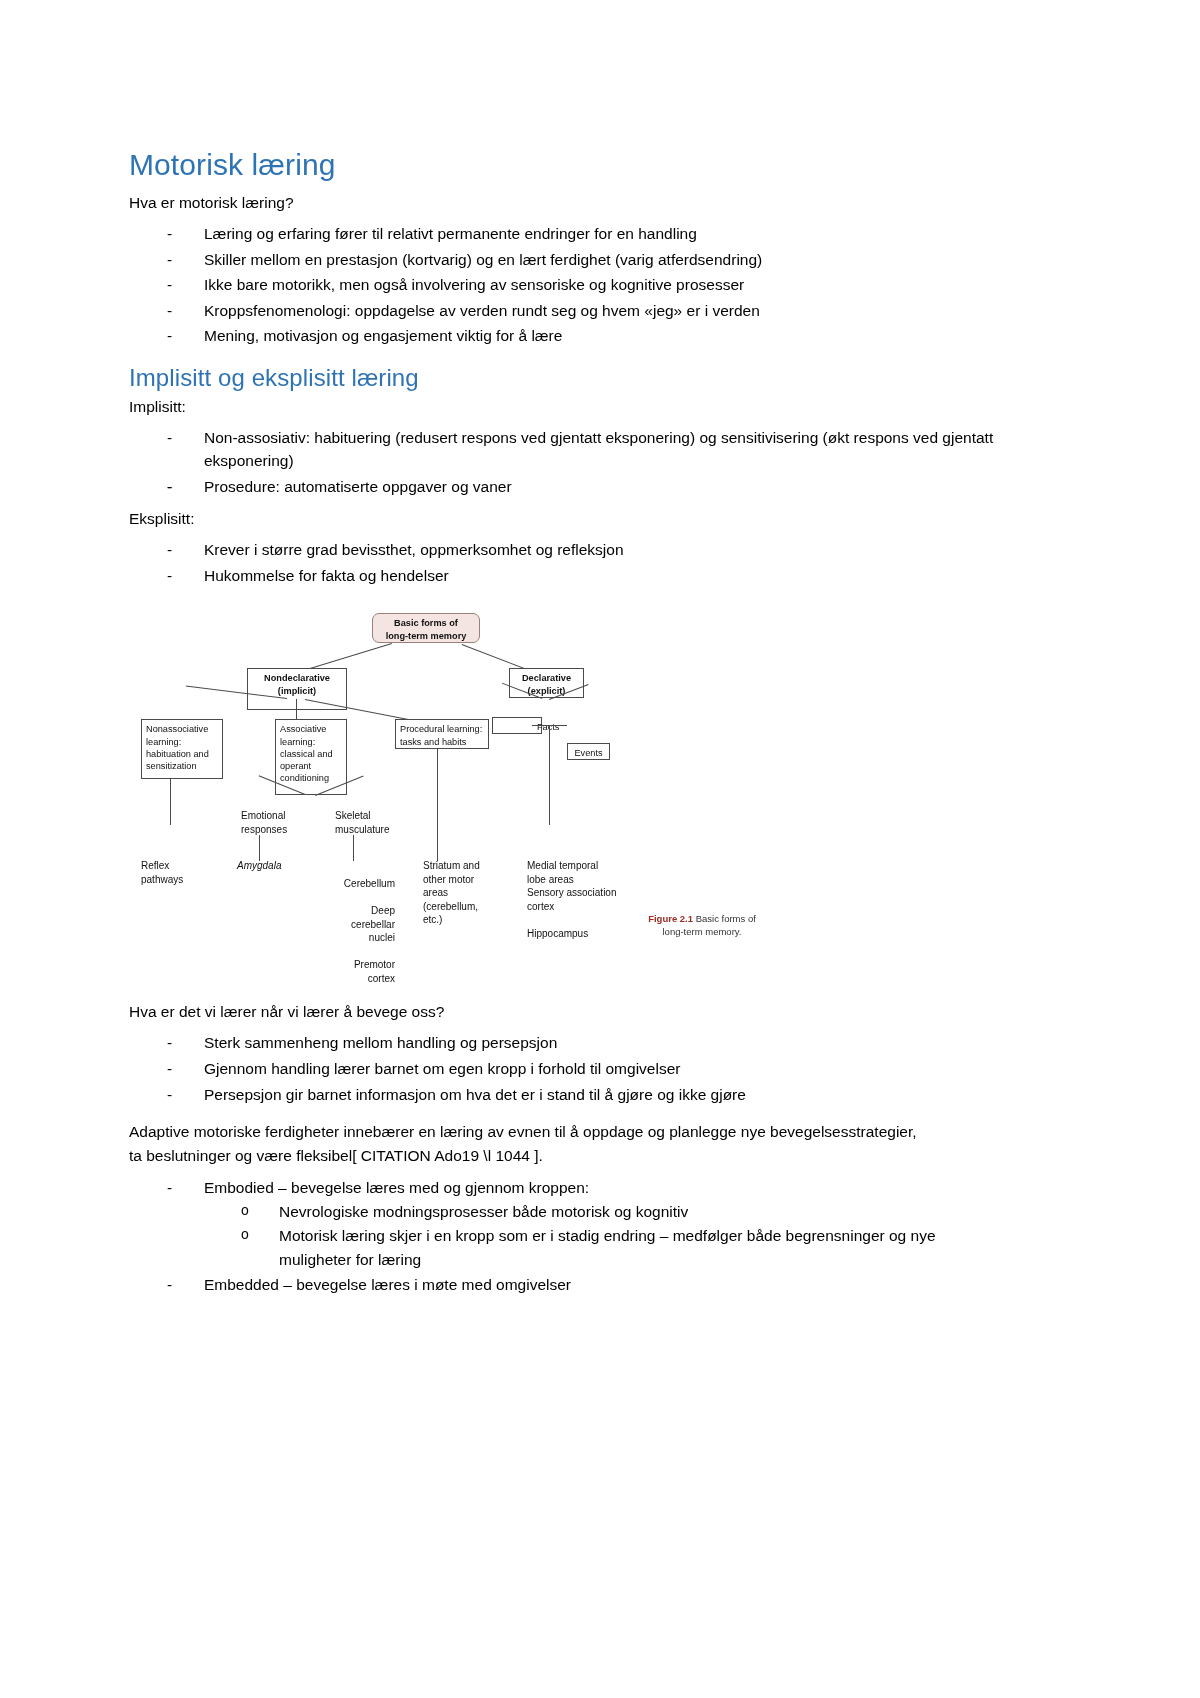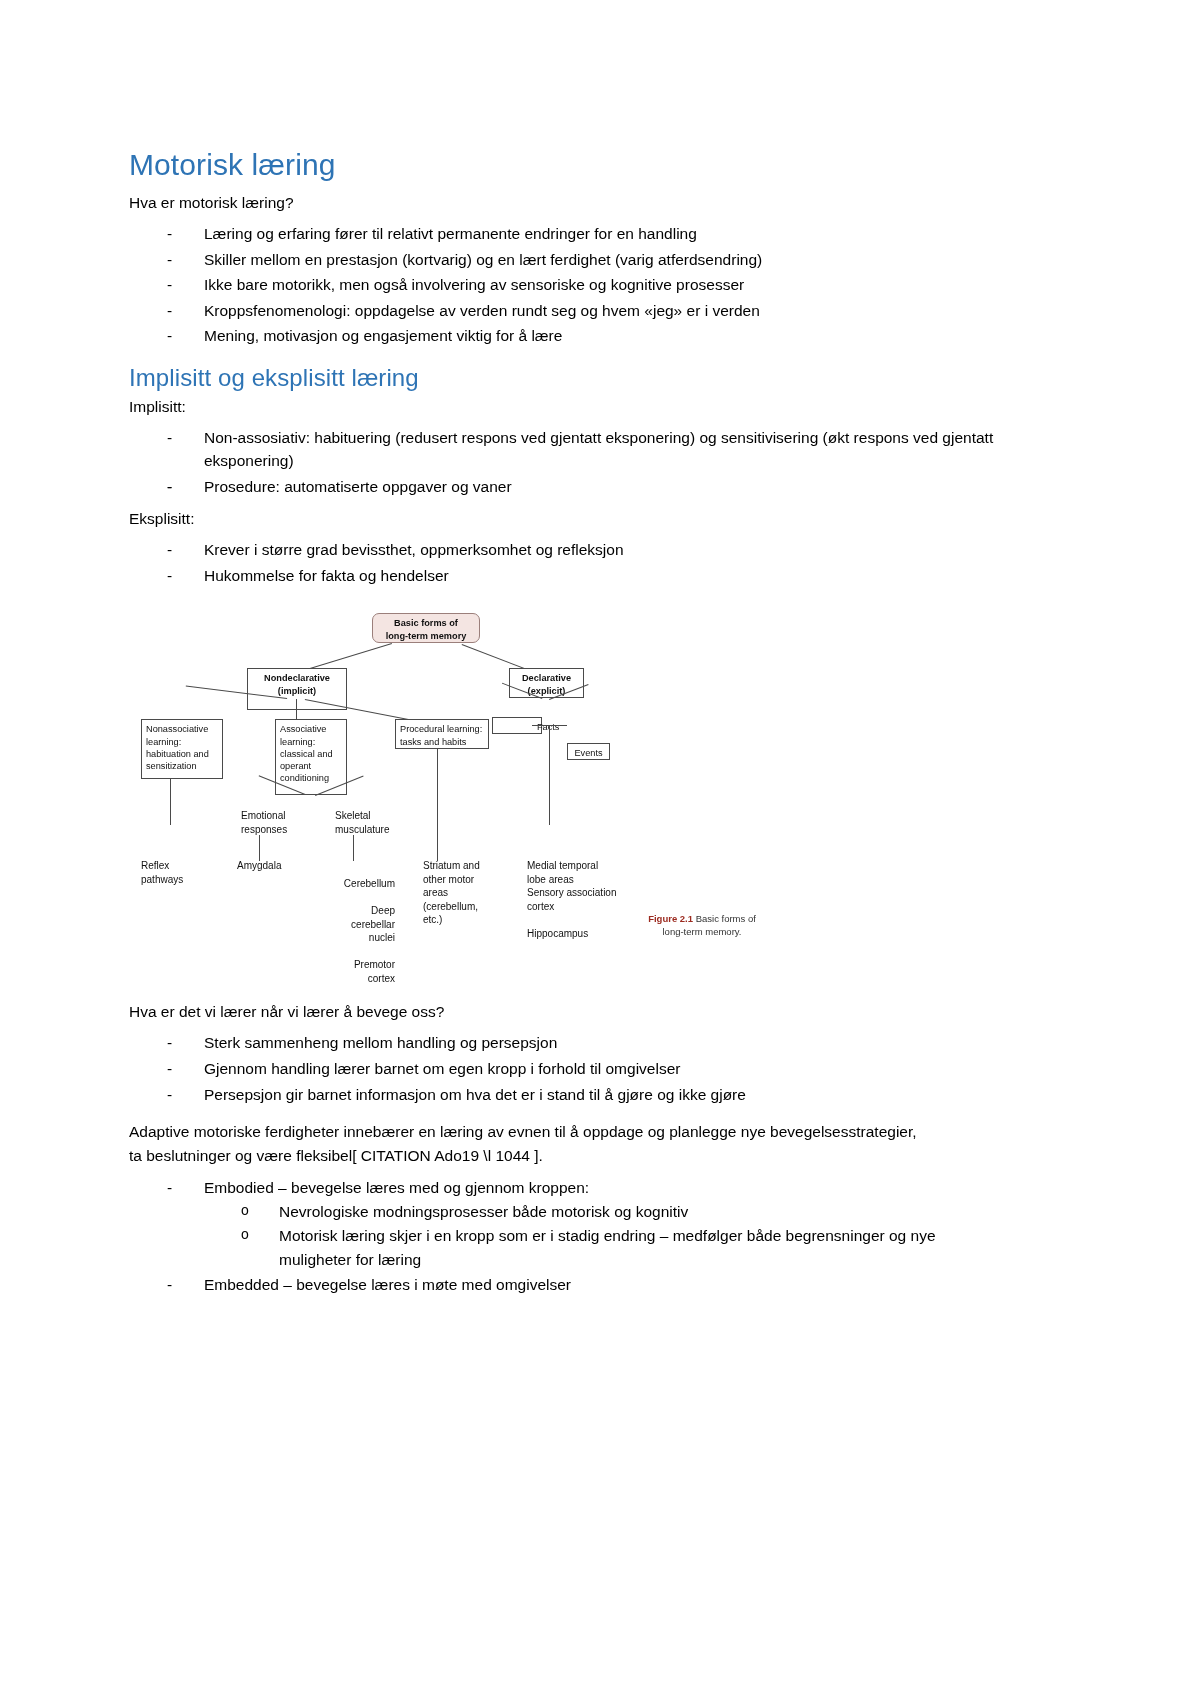--- a/index.html
+++ b/index.html
@@ -232,21 +232,21 @@
     </div>
 
     <div class="fig-line" style="left:122px; top:222px; width:1px; height:26px;"></div>
     <div class="fig-line" style="left:216px; top:222px; width:1px; height:26px;"></div>
 
     <div class="fig-line" style="left:300px; top:136px; width:1px; height:112px;"></div>
 
     <div class="fig-label" style="left:4px; top:246px; width:62px;">
       Reflex<br>pathways
     </div>
-    <div class="fig-label" style="left:100px; top:246px; width:70px;">
+    <div class="fig-label" style="left:100px; top:246px; width:70px;font-style:italic;">
       Amygdala
     </div>
     <div class="fig-label" style="left:196px; top:264px; width:62px;text-align:right;">
       Cerebellum<br><br>Deep<br>cerebellar<br>nuclei<br><br>Premotor<br>cortex
     </div>
     <div class="fig-label" style="left:286px; top:246px; width:70px;">
       Striatum and<br>other motor<br>areas<br>(cerebellum,<br>etc.)
     </div>
     <div class="fig-label" style="left:390px; top:246px; width:96px;">
       Medial temporal<br>lobe areas<br>Sensory association<br>cortex<br><br>Hippocampus

